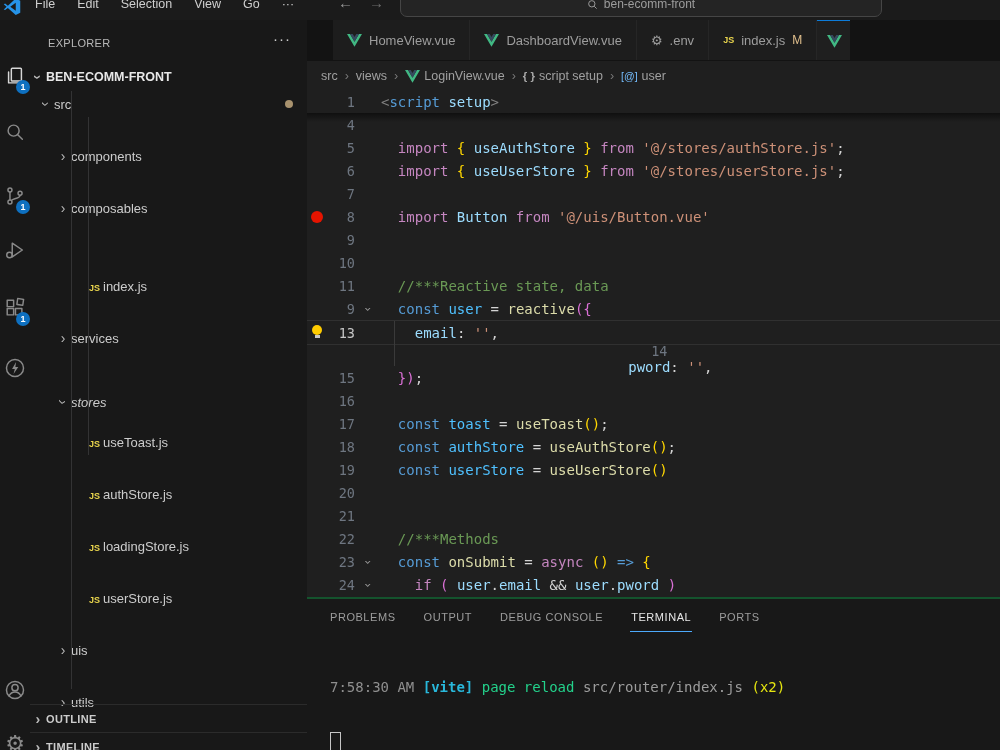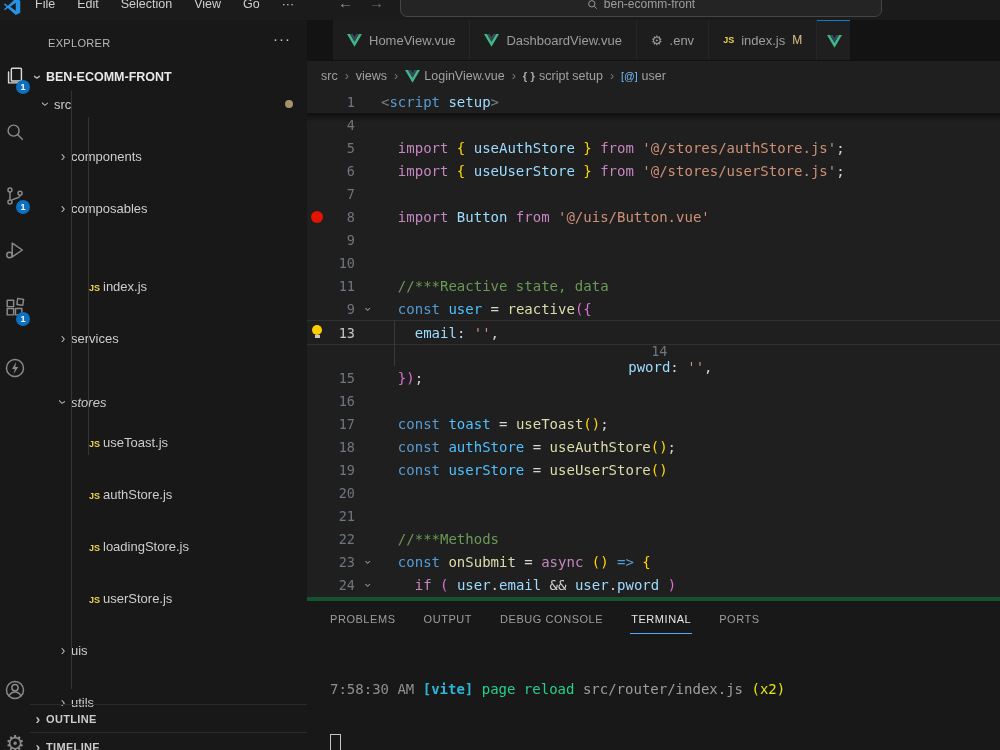--- a/index.html
+++ b/index.html
@@ -65,21 +65,21 @@
   .cl.active-line .num{color:#c6c6c6;}
   .sticky{position:absolute;left:0;top:0;width:693px;height:23px;background:#1f1f1f;z-index:3;}
   .sticky-shadow{position:absolute;left:0;top:23px;width:693px;height:9px;z-index:3;
                  background:linear-gradient(180deg,rgba(0,0,0,.5),rgba(0,0,0,0));}
   .bp{width:12px;height:12px;border-radius:50%;background:#e51400;}
   .bulb{position:relative;width:12px;height:15px;}
   .bulb .b1{position:absolute;left:1px;top:0;width:10px;height:10px;border-radius:50%;background:#ffcc00;}
   .bulb .b2{position:absolute;left:3.5px;top:10px;width:5px;height:3px;background:#c8c8c8;}
   .codeguide{position:absolute;width:1px;height:23px;background:#3a3a3a;}
   
-  .panel{position:absolute;left:307px;top:597px;width:693px;height:153px;background:#181818;border-top:4px solid #14532d;box-sizing:border-box;}
+  .panel{position:absolute;left:307px;top:597px;width:693px;height:153px;background:#181818;border-top:2px solid #14532d;box-sizing:border-box;}
   .ptabs{position:absolute;left:22px;top:8px;display:flex;gap:26px;}
   .ptab{position:relative;font-size:11px;letter-spacing:.05em;color:#9d9d9d;padding:4px 1px 8px;}
   .ptab.active{color:#e7e7e7;border-bottom:1px solid #4daafc;}
   .term{position:absolute;left:23px;top:48px;font-family:"DejaVu Sans Mono",monospace;font-size:14px;white-space:pre;}
   .cursor{margin-top:5px;width:9px;height:17px;border:1px solid #c5c5c5;}
   svg{overflow:visible;}
 </style>
 </head>
 <body>
 

